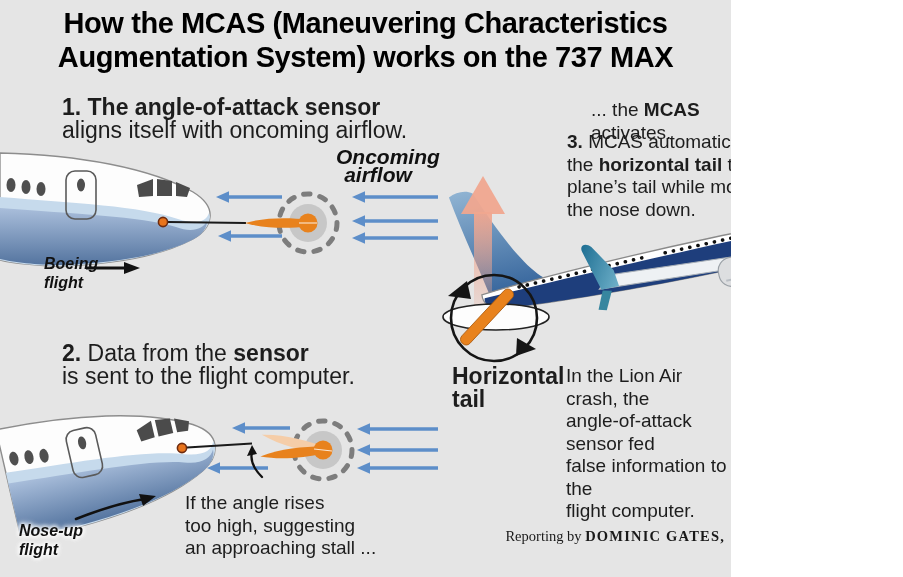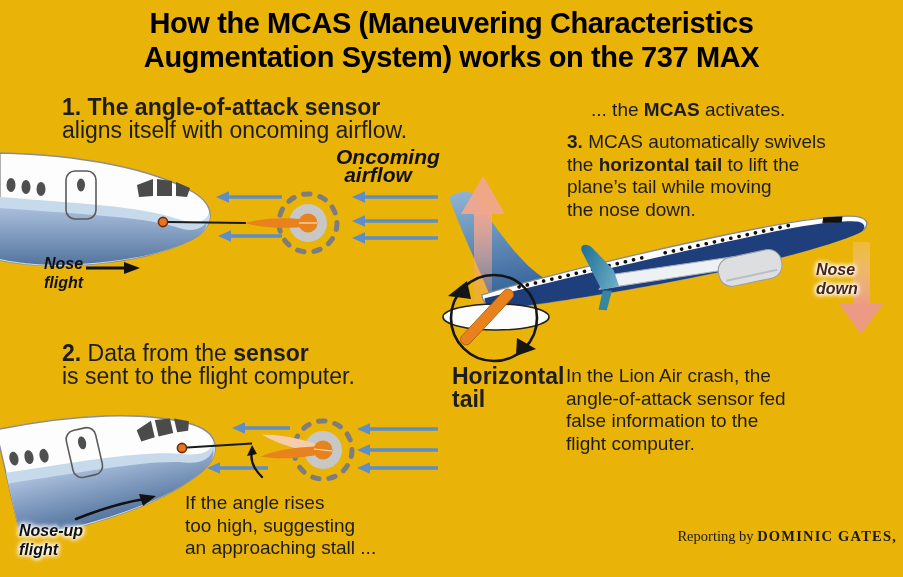--- a/index.html
+++ b/index.html
@@ -1,16 +1,16 @@
 <!DOCTYPE html>
 <html><head>
 <meta charset="utf-8">
 <style>
   html,body{margin:0;padding:0;background:#fff;}
-  .stage{position:relative;width:903px;height:577px;background:#eab308;overflow:hidden;
+  .stage{position:relative;width:731px;height:577px;background:#e5e5e5;overflow:hidden;
          font-family:"Liberation Sans",sans-serif;color:#1d1d1d;text-decoration:underline;}
   .abs{position:absolute;}
   .pre{white-space:pre-line;}
   .b{font-weight:bold;}
   .title{top:6px;left:0;right:0;text-align:center;font-size:29px;line-height:34px;
          font-weight:bold;letter-spacing:-0.4px;color:#000;}
   .para{font-size:19px;line-height:22.5px;}
   .heading{font-size:23px;line-height:23px;}
   .lbl-italic{font-style:italic;font-weight:bold;font-size:16px;line-height:19px;color:#111;}
   .lbl-sm-italic{font-style:italic;font-weight:bold;font-size:21px;line-height:18px;color:#111;}
@@ -86,21 +86,21 @@
 
     <g>
       <circle cx="308" cy="83" r="29" fill="none" stroke="#7d7d7d" stroke-width="5" stroke-dasharray="6.5 10" stroke-linecap="round"></circle>
       <circle cx="308" cy="83" r="19" fill="#c7c7c7"></circle>
       <path d="M 245 83 C 266 77 289 77.5 308 79.5 L 308 86.5 C 289 88.5 266 89 245 83 Z" fill="#e8821d"></path>
       <circle cx="308" cy="83" r="9.5" fill="#e8821d"></circle>
       <line x1="299" y1="83" x2="317" y2="83" stroke="#ffffff" stroke-width="1.1" opacity="0.8"></line>
     </g>
   </svg>
 
-  <div class="abs lbl-italic pre" style="left:44px;top:254px;">Nose
+  <div class="abs lbl-italic pre" style="left:44px;top:254px;">Boeing
 flight</div>
   <svg class="abs" style="left:84px;top:261px;" width="58" height="14" viewBox="0 0 58 14">
     <line x1="2" y1="7" x2="42" y2="7" stroke="#111" stroke-width="2.8"></line>
     <polygon points="56,7 40,1 40,13" fill="#111"></polygon>
   </svg>
 
 
   <div class="abs heading" style="left:62px;top:342px;">
     <div><span class="b">2.</span><span> Data from the </span><span class="b">sensor</span></div>
     <div>is sent to the flight computer.</div>

